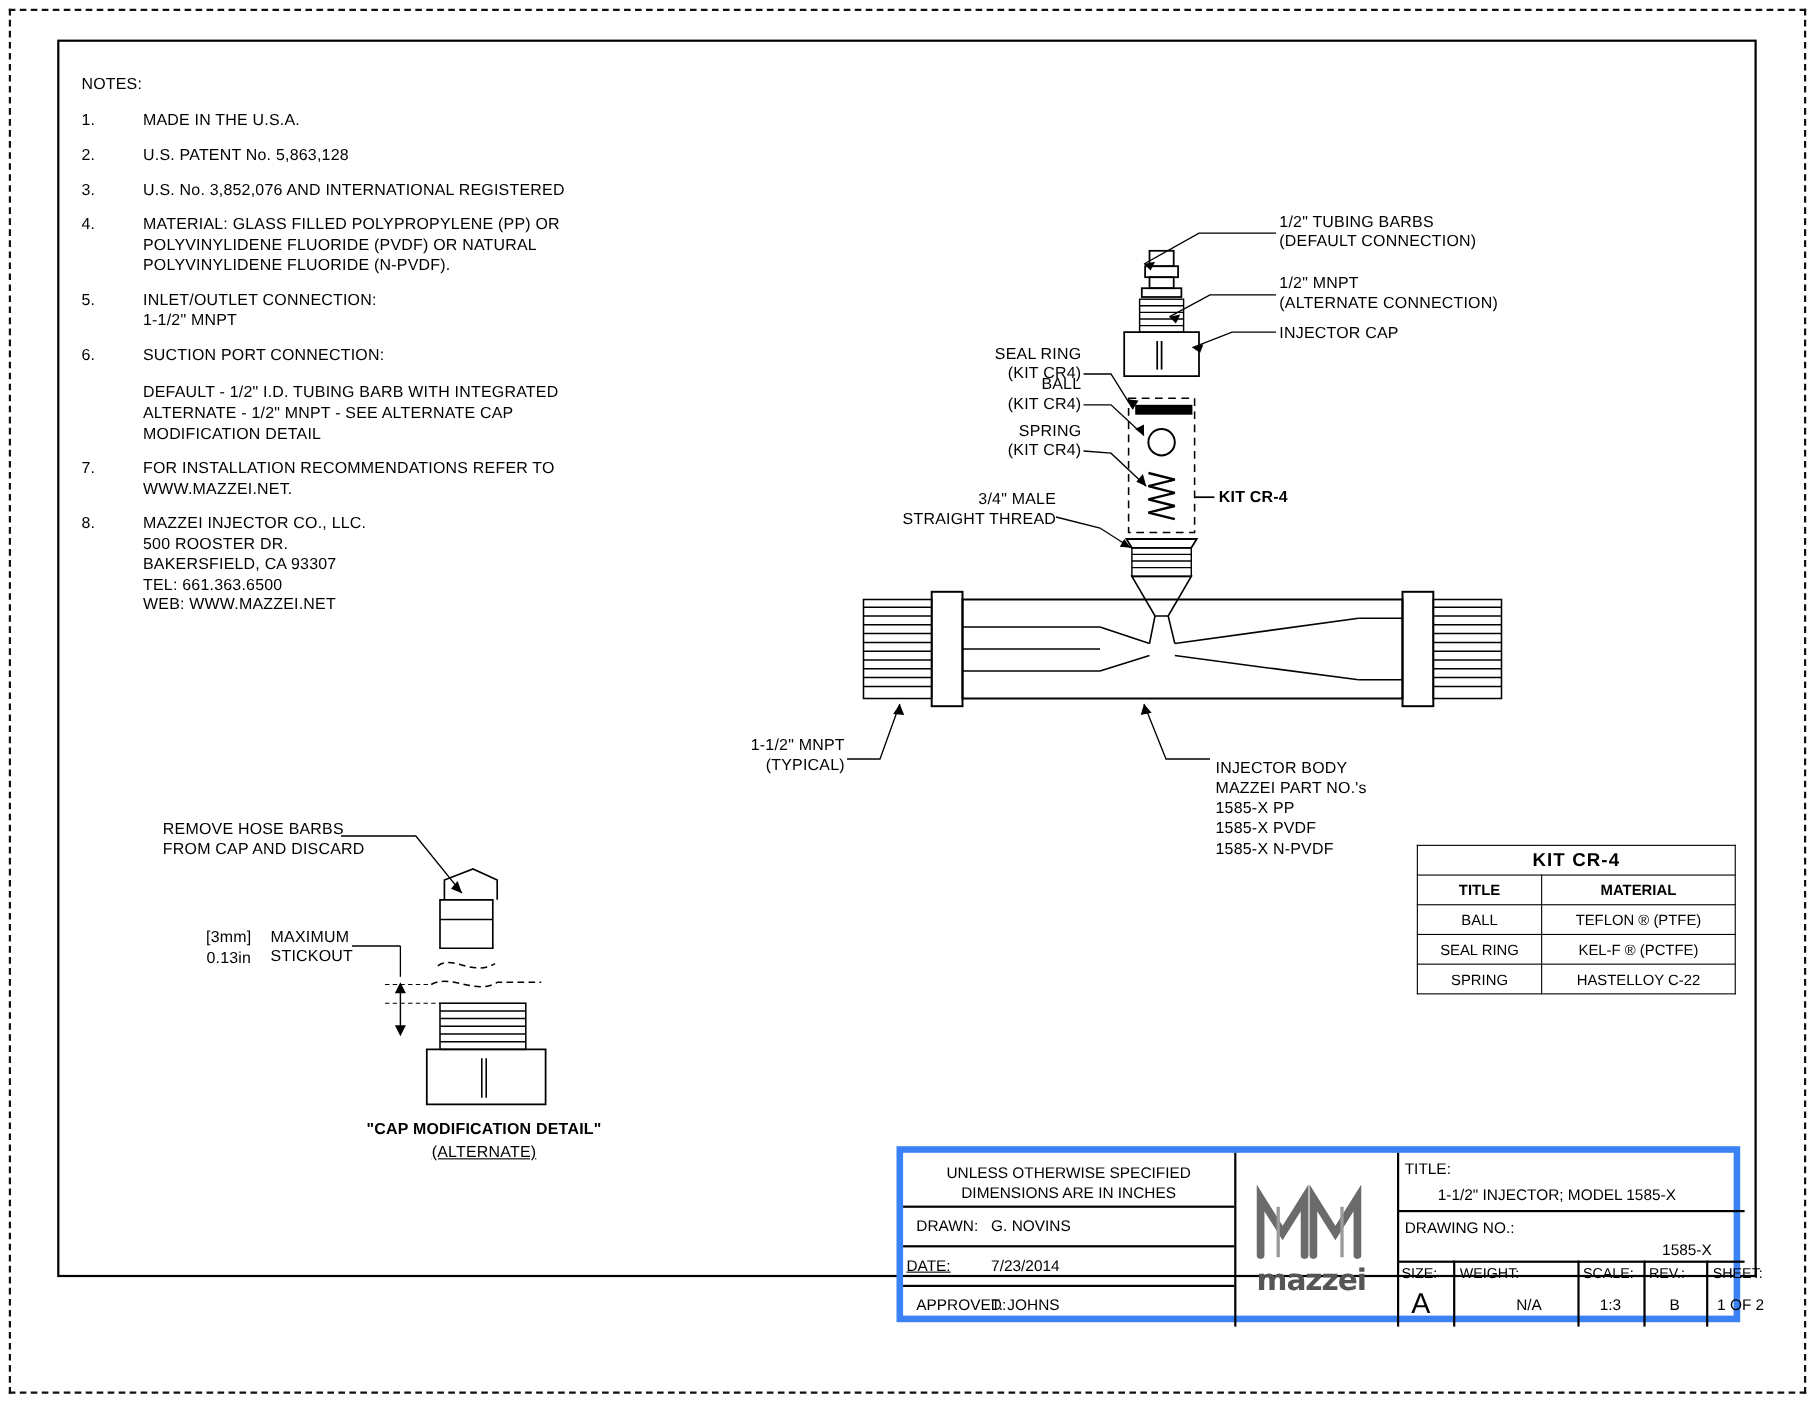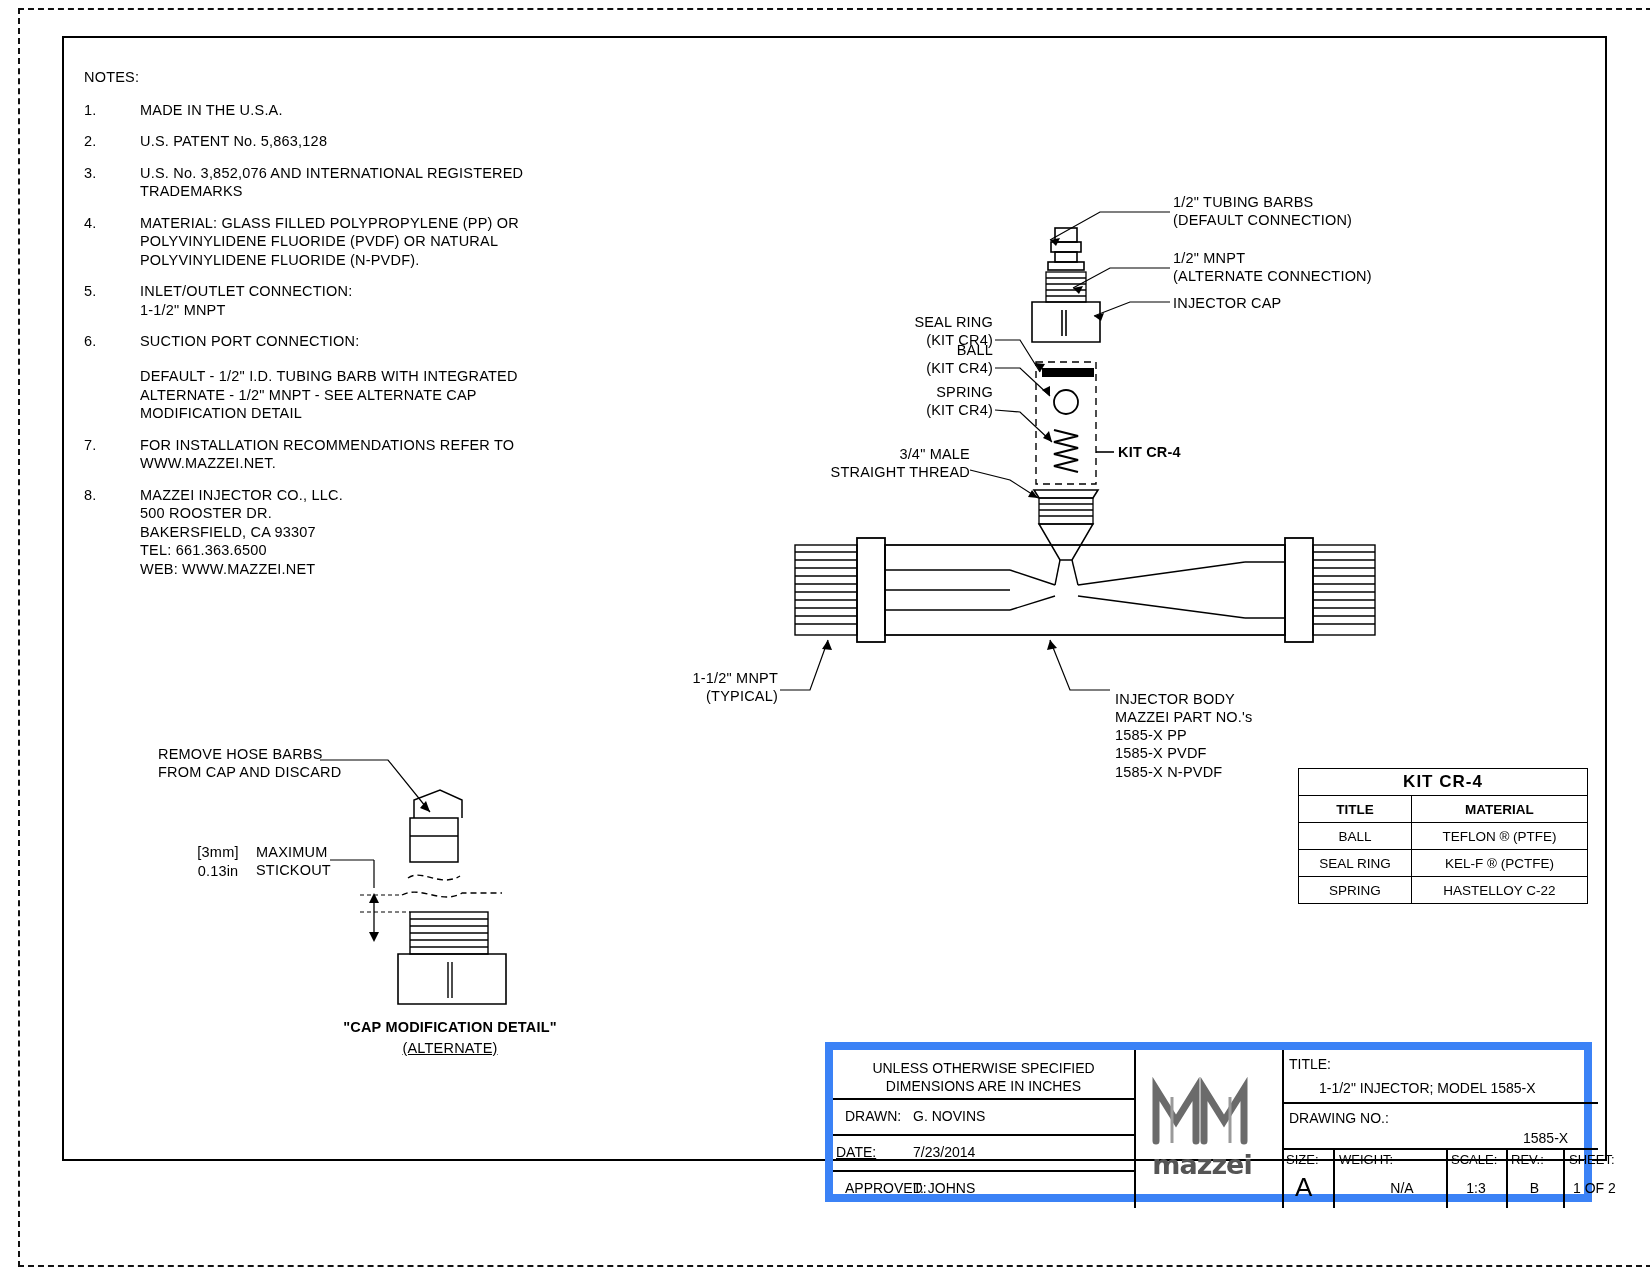--- a/index.html
+++ b/index.html
@@ -11,21 +11,21 @@
     width: 1650px;
     height: 1275px;
     font-family: "Liberation Sans", sans-serif;
     color: #000;
     position: relative;
     overflow: hidden;
   }
   #sheet {
     position: absolute;
     left: 0; top: 0;
-    width: 1314px; height: 1275px; margin-left: 10px;
+    width: 1314px; height: 1275px;
   }
   
   .frame-outer {
     position: absolute;
     left: 8px; top: 8px;
     width: 1634px; height: 1259px;
     border: 2px dashed #111;
     box-sizing: border-box;
   }
   .frame-inner {
@@ -101,21 +101,21 @@
   }
   .kit-table .colhead { font-weight: bold; font-size: 13.5px; }
 
   
   .titleblock {
     position: absolute;
     left: 815px;
     top: 1042px;
     width: 767px;
     height: 160px;
-    border: 8px solid #3b82f6;
+    border: 6px solid #3b82f6;
     box-sizing: border-box;
     font-size: 14px;
   }
   .tb-line { position: absolute; background: #000; }
   .tb-cell {
     position: absolute;
     font-size: 14px;
     white-space: pre;
   }
   .tb-cell.center { text-align: center; }
@@ -163,21 +163,20 @@
       <div class="note-num">2.</div>
       <div class="note-body">
         <p>U.S. PATENT No. 5,863,128</p>
       </div>
     </div>
 
     <div class="note-row">
       <div class="note-num">3.</div>
       <div class="note-body">
         <p style="margin-bottom:0">U.S. No. 3,852,076 AND INTERNATIONAL REGISTERED</p>
-        <p>TRADEMARKS</p>
       </div>
     </div>
 
     <div class="note-row">
       <div class="note-num">4.</div>
       <div class="note-body">
         <p style="margin-bottom:0">MATERIAL: GLASS FILLED POLYPROPYLENE (PP) OR</p>
         <p style="margin-bottom:0">POLYVINYLIDENE FLUORIDE (PVDF) OR NATURAL</p>
         <p>POLYVINYLIDENE FLUORIDE (N-PVDF).</p>
       </div>

